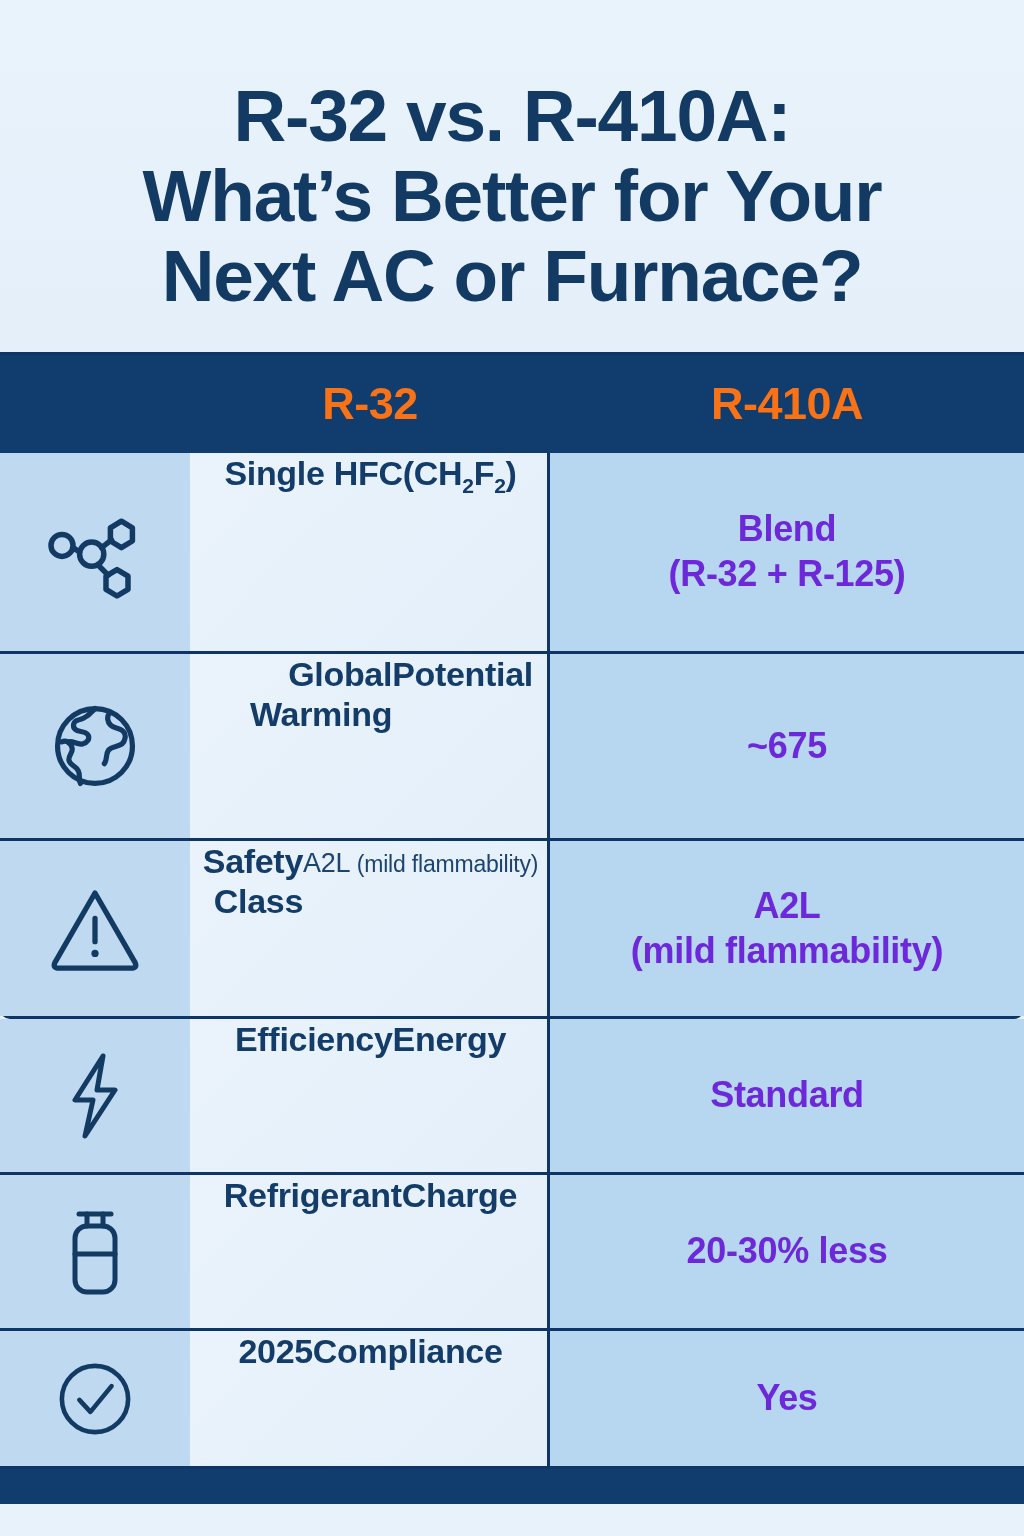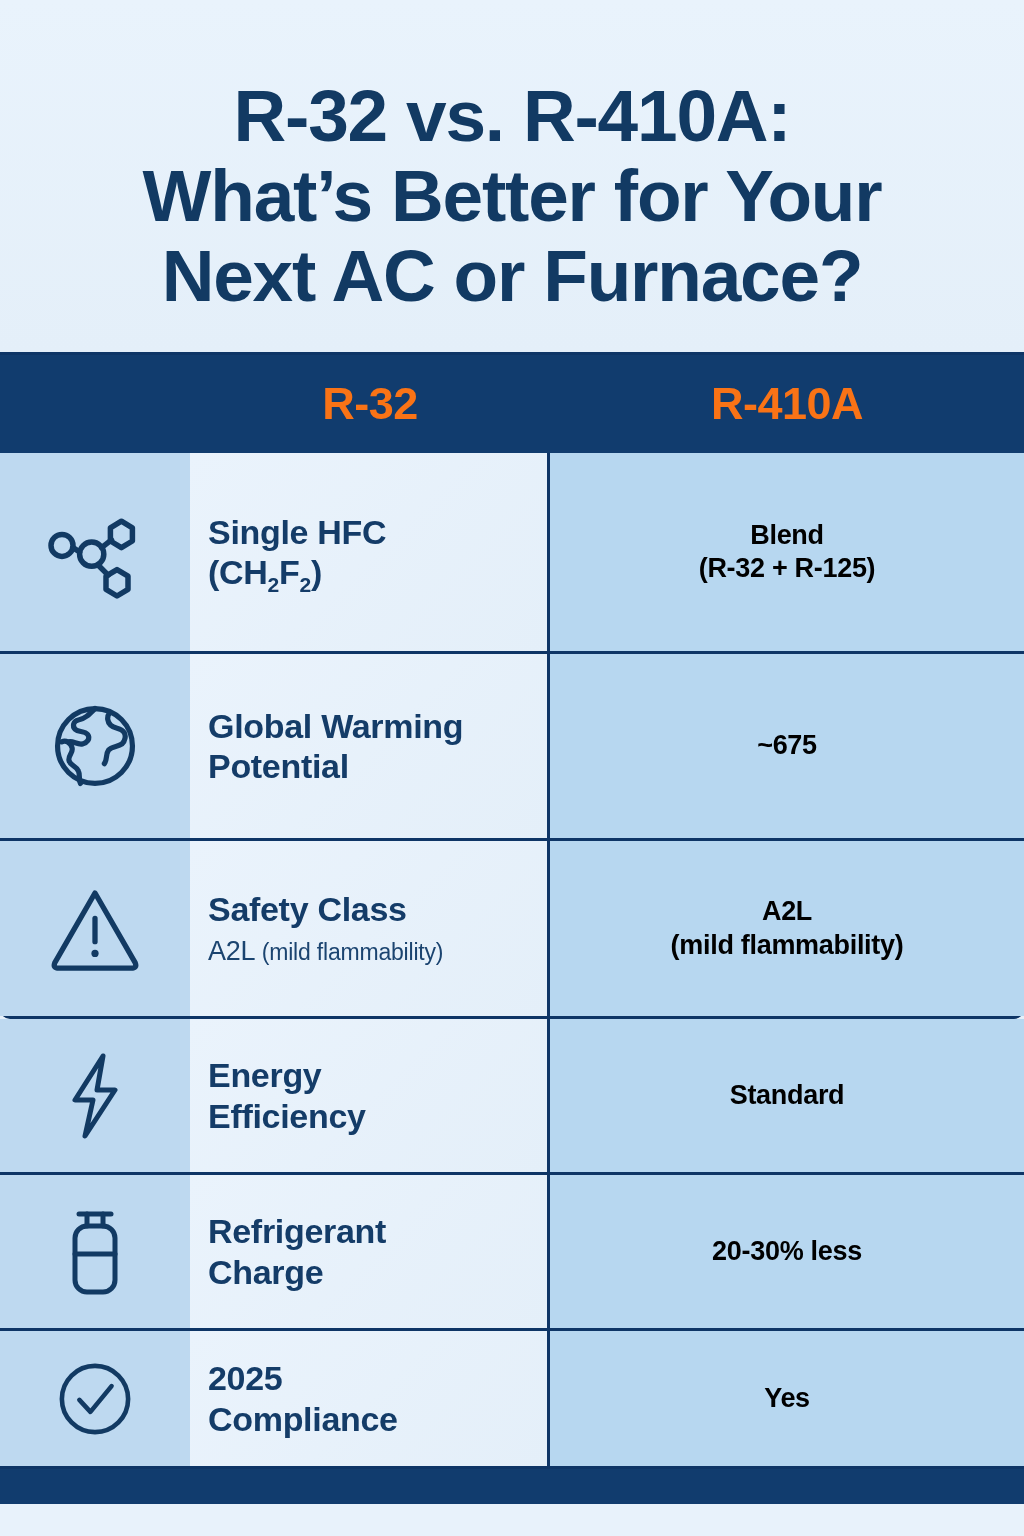--- a/index.html
+++ b/index.html
@@ -67,22 +67,22 @@
   .cell-icon{
     flex:0 0 190px;width:190px;
     background:#bed9f0;
     display:flex;align-items:center;justify-content:center;
   }
   .cell-icon svg{display:block;}
   .cell-left{
     flex:0 0 360px;width:360px;
     background:linear-gradient(135deg,#eaf3fc 0%,#e4eff9 100%);
     border-right:3px solid #0e3566;
-    display:flex;flex-direction:column;justify-content:center;
-    padding:0 14px 0 18px;box-sizing:border-box;
+    display:flex;flex-direction:row;justify-content:center;
+    padding:0 14px 0 18px;box-sizing:border-box;text-align:right;
   }
   .cell-right{
     flex:1 1 auto;
     background:#b7d7f0;
     display:flex;flex-direction:column;justify-content:center;align-items:center;
     text-align:center;
     padding:0 14px;box-sizing:border-box;
   }
 
   .lbl{
@@ -97,22 +97,22 @@
     font-size:27px;
     font-weight:normal;
     line-height:1.2;
     margin-top:6px;
     letter-spacing:-0.2px;
     white-space:nowrap;
   }
   .sub .small{font-size:23px;}
 
   .val{
-    color:#000000;
-    font-size:27px;
+    color:#6d28d9;
+    font-size:36px;
     font-weight:bold;
     line-height:1.24;
     letter-spacing:-0.3px;
   }
   sub{font-size:0.62em;line-height:0;}
 
   
   .r0{height:198px;}
   .r1{height:184px;}
   .r2{height:175px;border-radius:10px;}
@@ -224,22 +224,22 @@
       <div class="cell-icon">
         <span>
           <svg width="100" height="100" viewBox="0 0 100 100">
             <g class="ico">
               <path d="M58 10 L30 54 L48 54 L40 90 L70 44 L52 44 Z"></path>
             </g>
           </svg>
         </span>
       </div>
       <div class="cell-left">
+        <div class="lbl">Efficiency</div>
         <div class="lbl">Energy</div>
-        <div class="lbl">Efficiency</div>
       </div>
       <div class="cell-right">
         <div class="val">Standard</div>
       </div>
     </div>
 
     <div class="row r4">
       <div class="cell-icon">
         <span>
           <svg width="100" height="100" viewBox="0 0 100 100">

